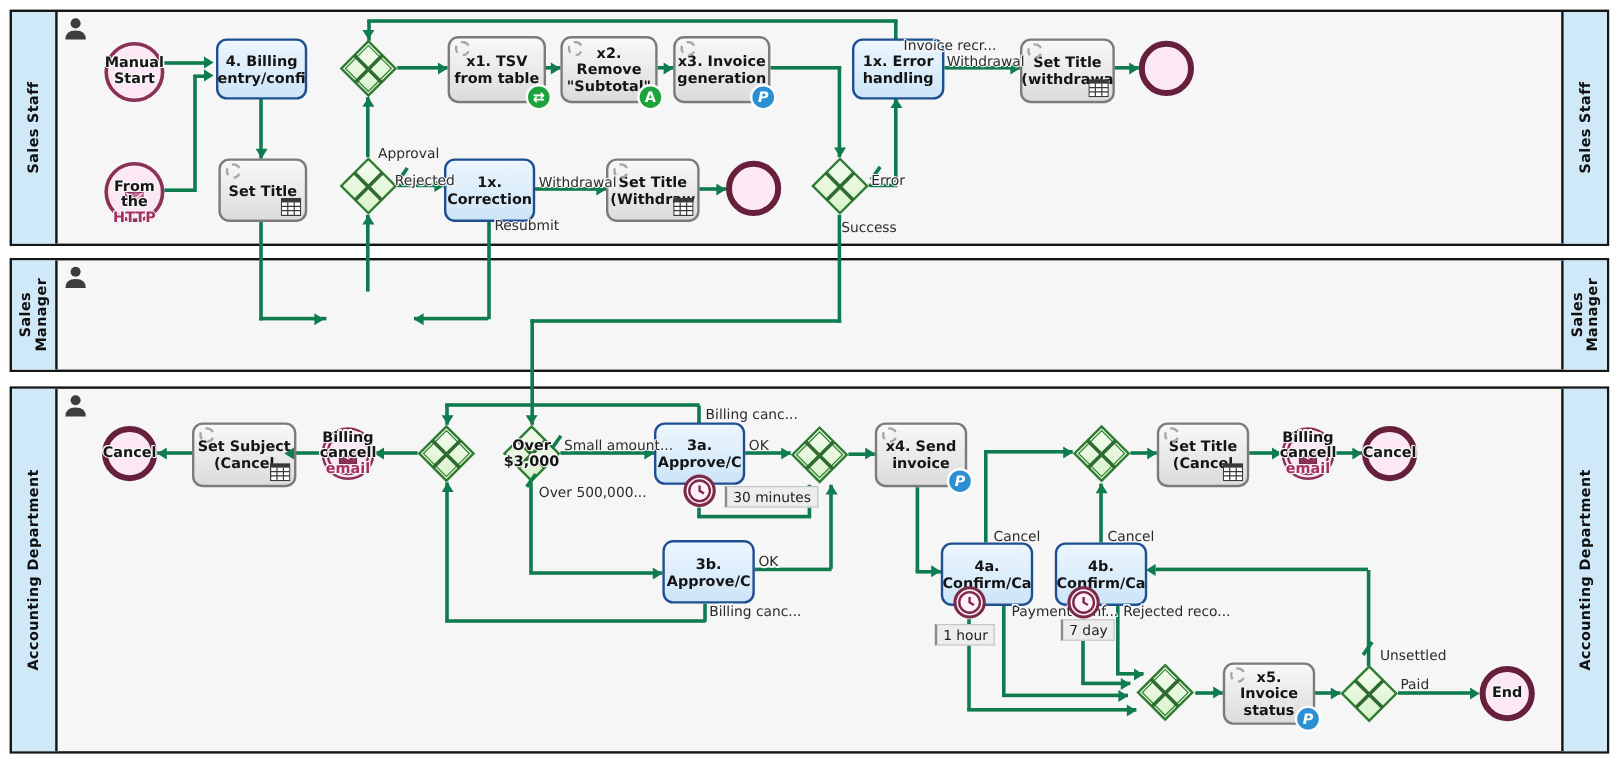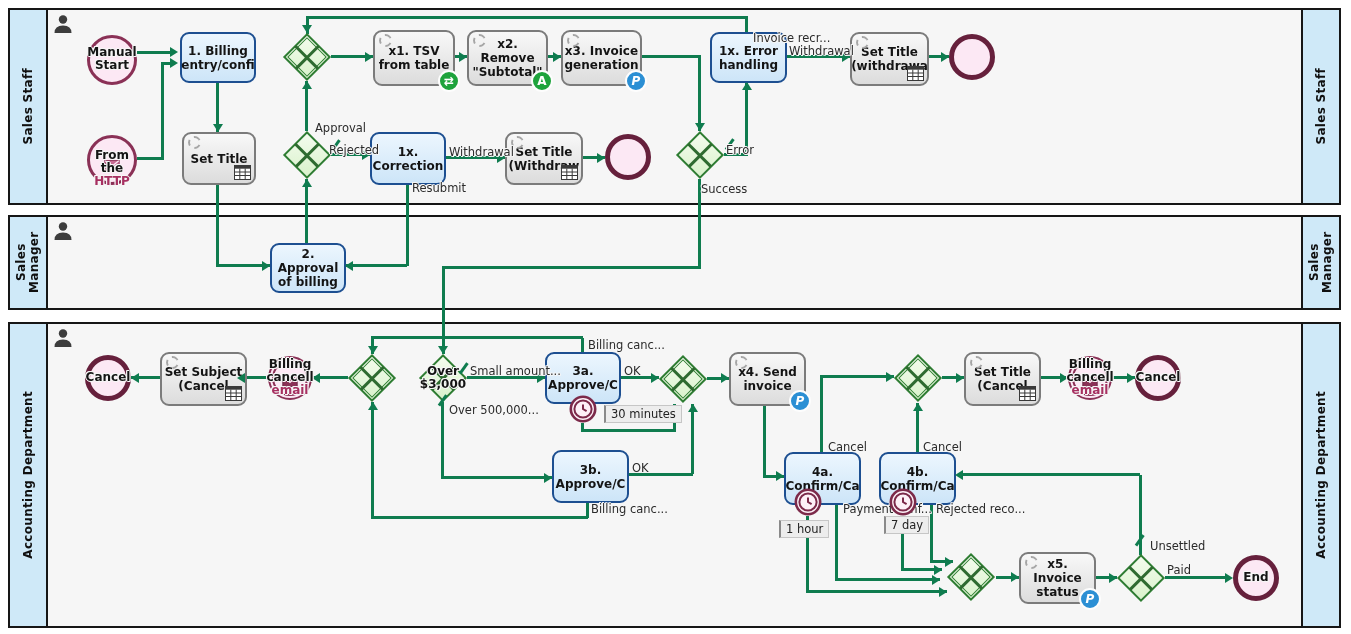--- a/index.html
+++ b/index.html
@@ -251,21 +251,21 @@
         <rect x="0.5" y="0.5" width="17" height="12" fill="#c76a93" stroke="#8a3156"></rect>
         <path d="M1 1 L9 7.5 L17 1" stroke="#fce8f4" stroke-width="1.5" fill="none"></path>
       </svg></span>
   <div class="evlbl halo" style="left:85px;top:149px;width:54px;">
     <div>From</div>
     <div>the</div>
     <div class="maroon">HTTP</div>
   </div>
 
   <div class="task blue" style="left:180px;top:32px;width:76px;height:51px;">
-    <div>1. Billing</div>
+    <div>4. Billing</div>
     <div>entry/confi</div>
   </div>
 
   <div class="task gray" style="left:182px;top:132px;width:74px;height:53px;">
     <span class="gear"></span>
     <div>Set Title</div>
     <span class="sheet">
       <svg width="17" height="15" viewBox="0 0 17 15">
           <rect x="0.5" y="0.5" width="16" height="14" fill="#fff" stroke="#3a3a3a"></rect>
           <rect x="0.5" y="0.5" width="16" height="3.2" fill="#3a3a3a"></rect>
@@ -339,24 +339,20 @@
     <span class="sheet">
       <svg width="17" height="15" viewBox="0 0 17 15">
           <rect x="0.5" y="0.5" width="16" height="14" fill="#fff" stroke="#3a3a3a"></rect>
           <rect x="0.5" y="0.5" width="16" height="3.2" fill="#3a3a3a"></rect>
           <path d="M0.5 7 H16.5 M0.5 10.5 H16.5 M5.8 3.5 V14.5 M11.2 3.5 V14.5" stroke="#3a3a3a" fill="none"></path>
         </svg></span>
   </div>
 
   <div class="ev end" style="left:949px;top:34px;width:46px;height:46px;"></div>
 
-  <div class="task blue" style="left:270px;top:243px;width:76px;height:50px;">
-    <div>2. Approval</div>
-    <div>of billing</div>
-  </div>
 
   <div class="ev end" style="left:85px;top:355px;width:46px;height:46px;"></div>
   <div class="evlbl halo" style="left:79px;top:371px;width:58px;">Cancel</div>
 
   <div class="task gray" style="left:160px;top:352px;width:87px;height:54px;">
     <span class="gear"></span>
     <div>Set Subject</div>
     <div>(Cancel</div>
     <span class="sheet">
       <svg width="17" height="15" viewBox="0 0 17 15">

